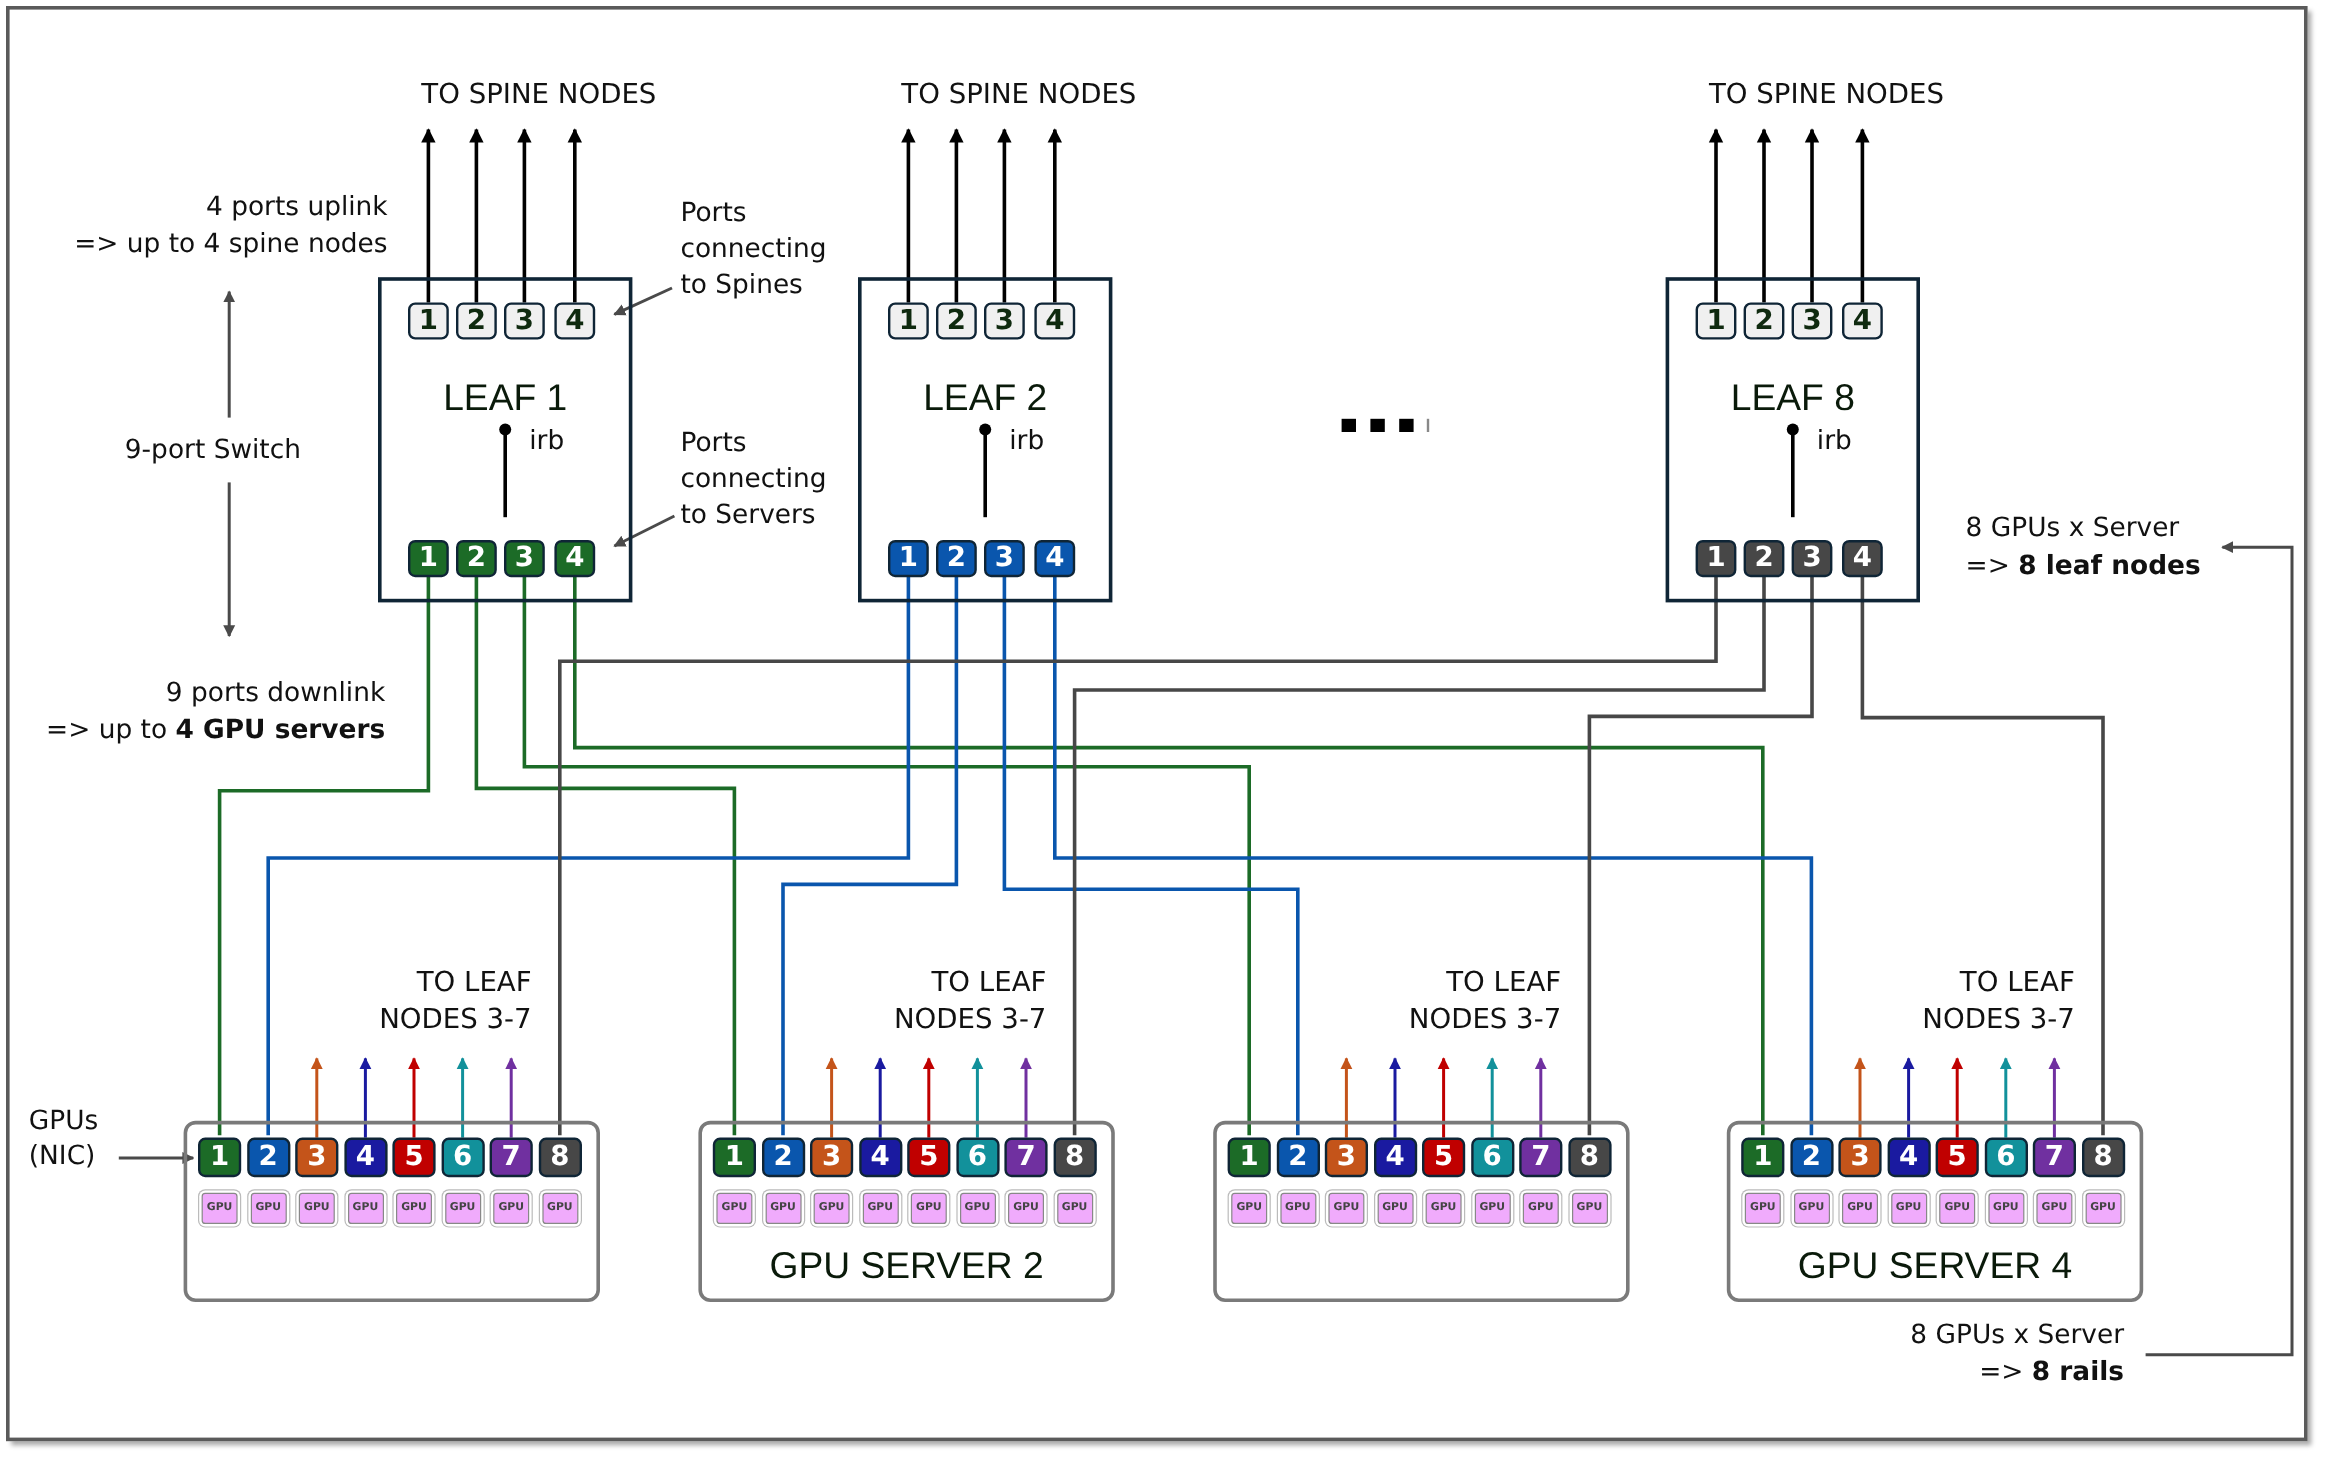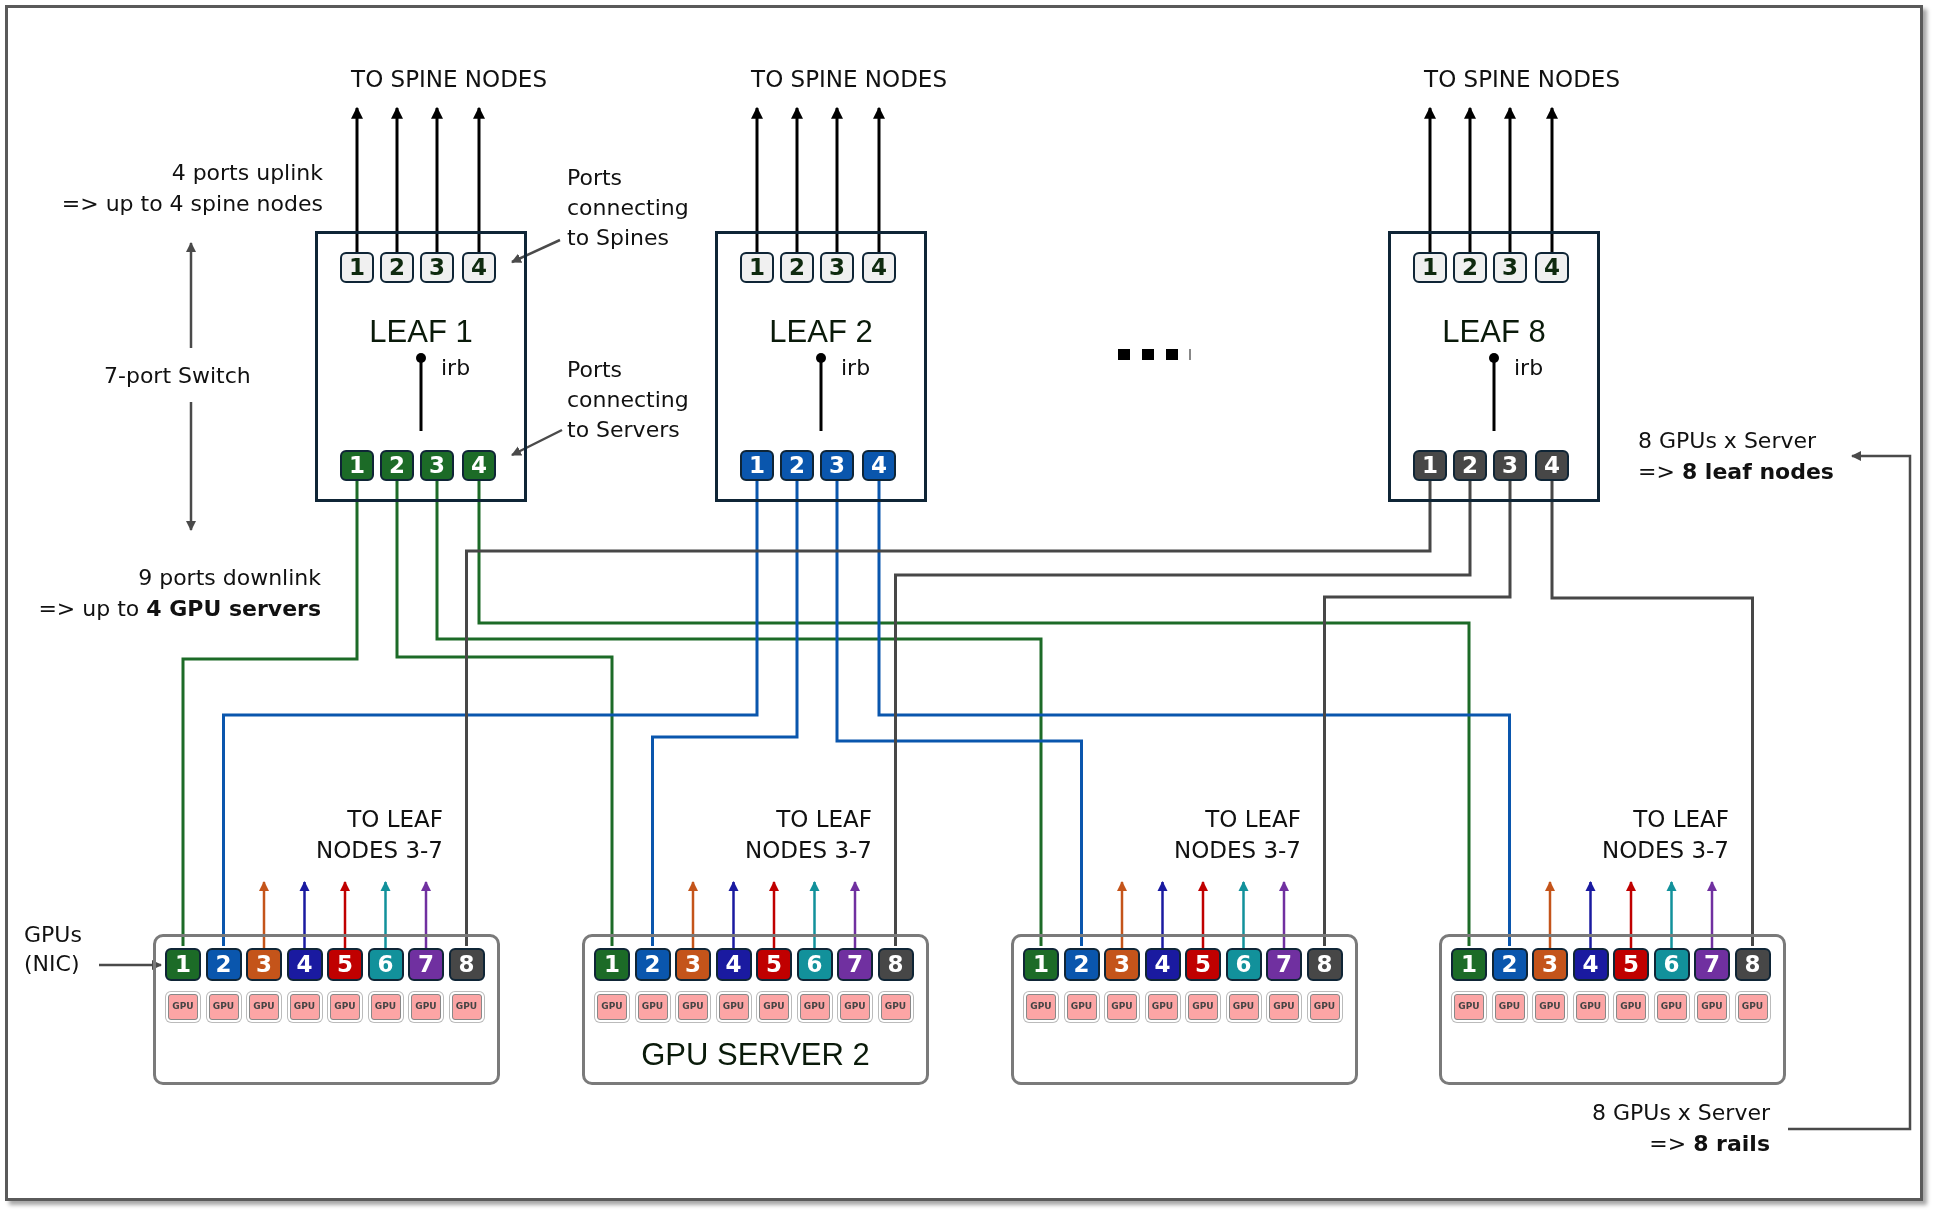--- a/index.html
+++ b/index.html
@@ -27,21 +27,21 @@
   .port.up { background:#f0f0f0; color:#0f2a0f; }
   .port.down { color:#fff; }
   .server { position:absolute; width:347px; height:151px; border:3px solid #7a7a7a;
             border-radius:10px; box-sizing:border-box; background:transparent; }
   .server-title { position:absolute; left:0; right:0; top:100px; text-align:center;
                   font-family:"Liberation Sans", sans-serif; font-size:31px; color:#0a1a0a; }
   .nic { position:absolute; top:11px; width:36px; height:33px; border:2px solid #0f2536;
          border-radius:6px; box-sizing:border-box; color:#fff; text-align:center;
          font-weight:bold; font-size:23px; line-height:29px; }
   .gpu { position:absolute; top:57px; width:30px; height:26px; box-sizing:border-box;
-         border:1.5px solid #888; border-radius:3px; background:#fca5a5;
+         border:1.5px solid #888; border-radius:3px; background:#f0abfc;
          font-size:9px; font-weight:bold; color:#444; text-align:center; line-height:23px;
          box-shadow: 0 0 0 2px #fff, 0 0 0 3px #bbb; }
   .dots { position:absolute; }
   .dot { position:absolute; width:12px; height:11px; background:#000; }
 </style>
 </head>
 <body>
 
 <div id="frame"></div>
 
@@ -132,21 +132,21 @@
     <line x1="562" y1="430" x2="512" y2="455" stroke="#4a4a4a" stroke-width="2.5" marker-end="url(#ah-gray)"></line>
     <line x1="99" y1="965" x2="161" y2="965" stroke="#4a4a4a" stroke-width="2.5" marker-end="url(#ah-gray)"></line>
     <polyline points="1788,1129 1910,1129 1910,456 1852,456" fill="none" stroke="#4a4a4a" stroke-width="2.5" marker-end="url(#ah-gray)"></polyline>
   </g>
 </svg>
 
 <div class="txt hand right" style="right:1617px; top:157px; line-height:31px;">
   <div>4 ports uplink</div>
   <div>=&gt; up to 4 spine nodes</div>
 </div>
-<div class="txt hand" style="left:104px; top:363px;">7-port Switch</div>
+<div class="txt hand" style="left:104px; top:363px;">9-port Switch</div>
 <div class="txt hand right" style="right:1619px; top:562px; line-height:31px;">
   <div>9 ports downlink</div>
   <div><span>=&gt; up to </span><b>4 GPU servers</b></div>
 </div>
 <div class="txt hand" style="left:24px; top:920px; line-height:29px;">
   <div>GPUs</div>
   <div>(NIC)</div>
 </div>
 
 <div class="txt hand" style="left:567px; top:163px; line-height:30px;">
@@ -264,20 +264,21 @@
       <div class="nic" style="left: 171px; background: rgb(192, 0, 0);">5</div>
       <div class="gpu" style="left: 174px;">GPU</div>
       <div class="nic" style="left: 211.5px; background: rgb(18, 145, 155);">6</div>
       <div class="gpu" style="left: 214.5px;">GPU</div>
       <div class="nic" style="left: 252px; background: rgb(112, 48, 160);">7</div>
       <div class="gpu" style="left: 255px;">GPU</div>
       <div class="nic" style="left: 292.5px; background: rgb(71, 71, 71);">8</div>
       <div class="gpu" style="left: 295.5px;">GPU</div>
     </div>
     <div class="server" style="left: 1439px; top: 934px;">
+      <div class="server-title">GPU SERVER 4</div>
       <div class="nic" style="left: 9px; background: rgb(28, 107, 39);">1</div>
       <div class="gpu" style="left: 12px;">GPU</div>
       <div class="nic" style="left: 49.5px; background: rgb(10, 86, 173);">2</div>
       <div class="gpu" style="left: 52.5px;">GPU</div>
       <div class="nic" style="left: 90px; background: rgb(196, 84, 26);">3</div>
       <div class="gpu" style="left: 93px;">GPU</div>
       <div class="nic" style="left: 130.5px; background: rgb(26, 26, 160);">4</div>
       <div class="gpu" style="left: 133.5px;">GPU</div>
       <div class="nic" style="left: 171px; background: rgb(192, 0, 0);">5</div>
       <div class="gpu" style="left: 174px;">GPU</div>

